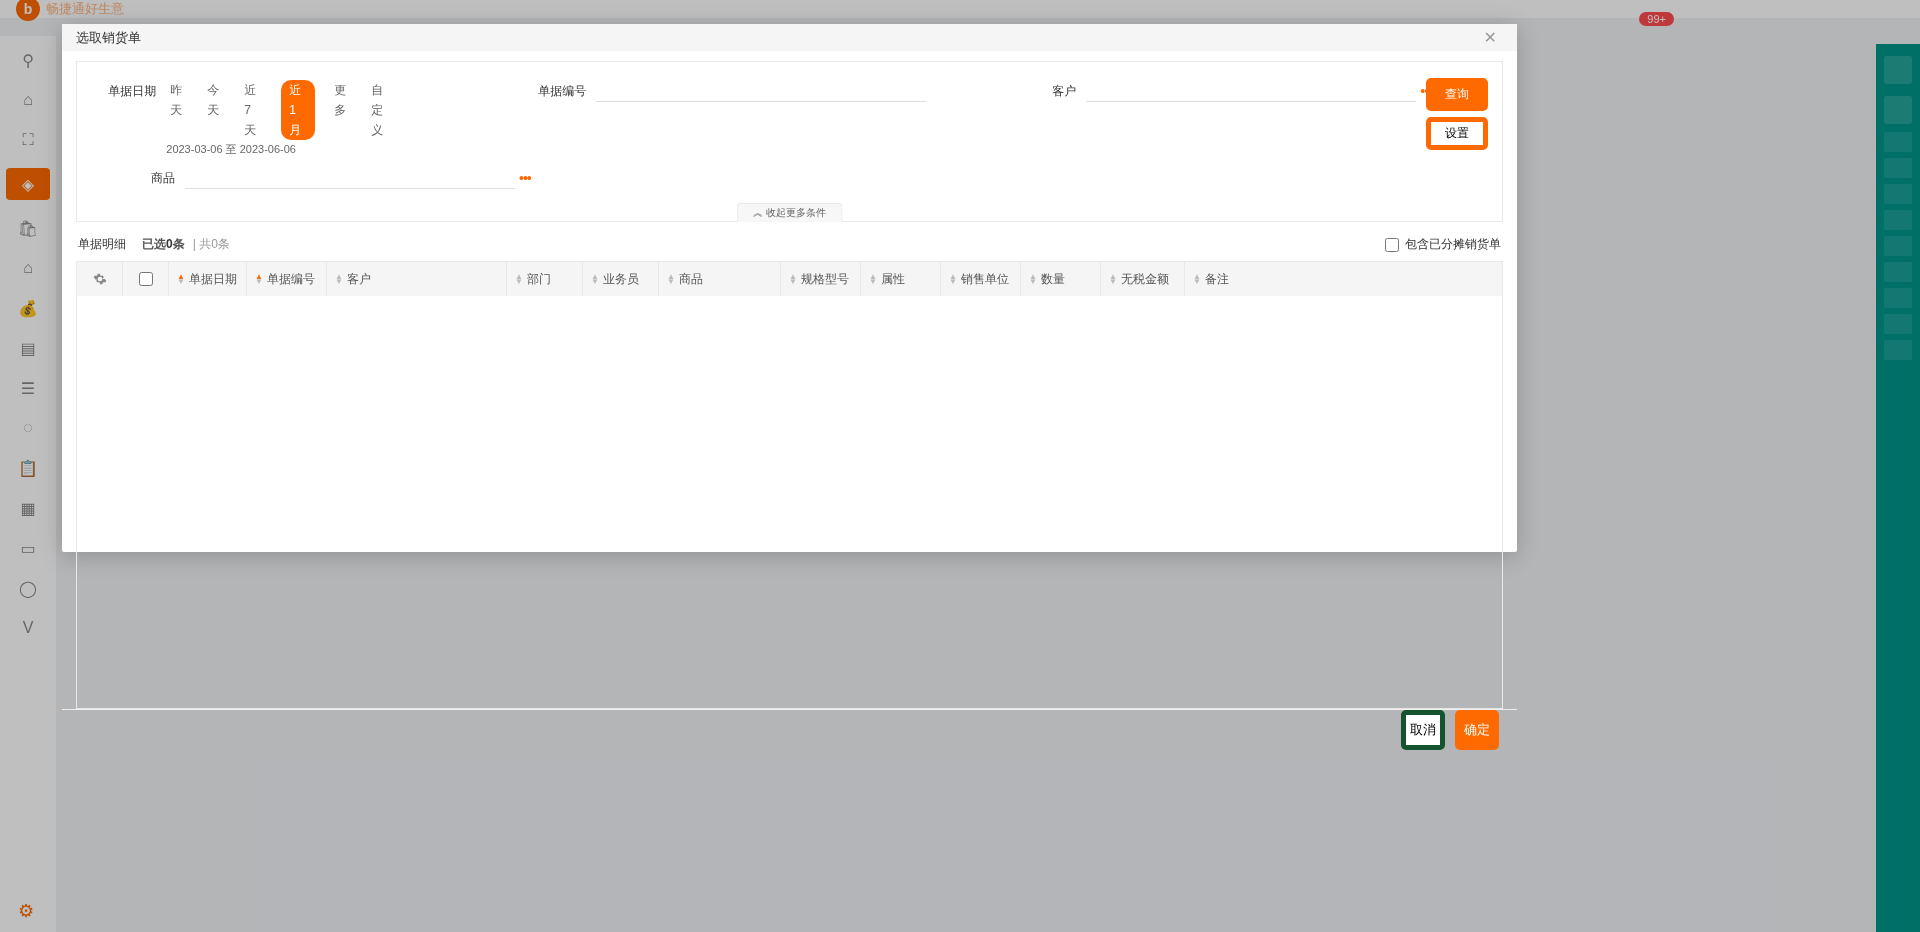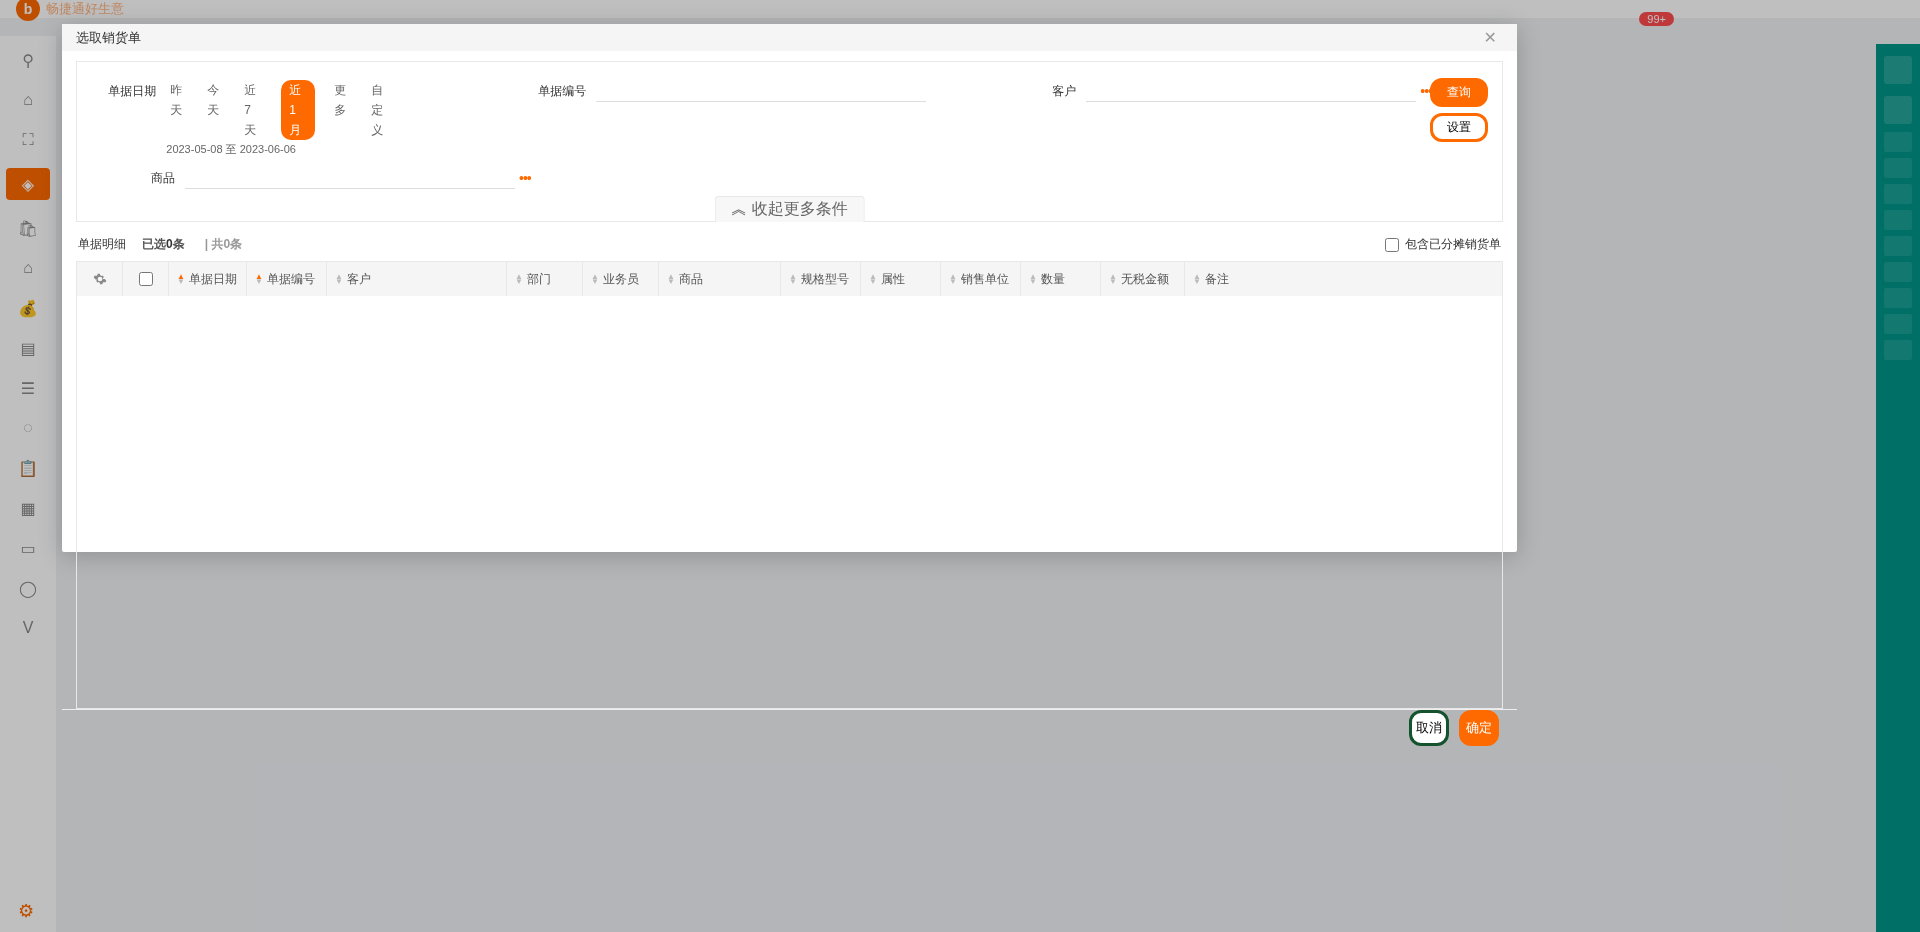--- a/index.html
+++ b/index.html
@@ -186,24 +186,24 @@
   font-size: 12px;
 }
 .input-wrap { display:flex; align-items: center; gap:4px;}
 .more-dots { color:#ff6a00; font-size:14px; cursor:pointer; letter-spacing:-1px;}
 .filter-buttons {
   position: absolute;
   top: 16px; right: 14px;
   display: flex; flex-direction: column; gap:6px;
 }
 .btn {
-  border: 3px solid #14532d;
+  border: 5px solid #14532d;
   background: #fff;
   padding: 3px 14px;
-  border-radius: 12px;
+  border-radius: 5px;
   cursor: pointer;
   font-size: 12px;
 }
 .btn-primary {
   background: #ff6a00;
   border-color: #ff6a00;
   color: #fff;
 }
 .btn-outline {
   border-color: #ff6a00;
@@ -211,37 +211,37 @@
 }
 .collapse-bar {
   position: absolute;
   bottom: -1px;
   left: 50%;
   transform: translateX(-50%);
   background: #f7f7f7;
   border: 1px solid #e8e8e8;
   border-bottom: none;
   padding: 2px 16px;
-  font-size: 16px;
+  font-size: 10px;
   color: #666;
   cursor: pointer;
   border-radius: 4px 4px 0 0;
 }
 
 
 .summary-row {
   display: flex;
   align-items: center;
   padding: 14px 16px 8px;
   font-size: 12px;
 }
 .summary-row .title { font-weight: normal; }
 .summary-row .sel { margin-left: 16px; color: #555; font-weight: bold;}
 .summary-row .sel strong { color:#333;}
-.summary-row .total { color: #999; margin-left: 20px; font-weight: bold;}
+.summary-row .total { color: #999; margin-left: 8px;}
 .summary-row .right { margin-left: auto; display:flex; align-items:center; gap:6px;}
 .summary-row input[type=checkbox]{ width:14px; height:14px;}
 
 
 .table-wrap {
   margin: 0 14px;
   border: 1px solid #e8e8e8;
   flex: 0 0 auto;
 }
 .thead {
@@ -354,21 +354,21 @@
         <div class="filter-control">
           <div class="date-options">
             <span class="date-opt">昨天</span>
             <span class="date-opt">今天</span>
             <span class="date-opt">近7天</span>
             <span class="date-opt active">近1月</span>
             <span class="date-opt">更多</span>
             <span class="date-opt">自定义</span>
           </div>
           <div class="date-range">
-            <span>2023-05-08</span>
+            <span>2023-03-06</span>
             <span>至</span>
             <span>2023-06-06</span>
           </div>
         </div>
       </div>
 
       <div class="filter-item" style="margin-left:80px">
         <span class="filter-label">单据编号</span>
         <input class="text-input" style="">
       </div>

